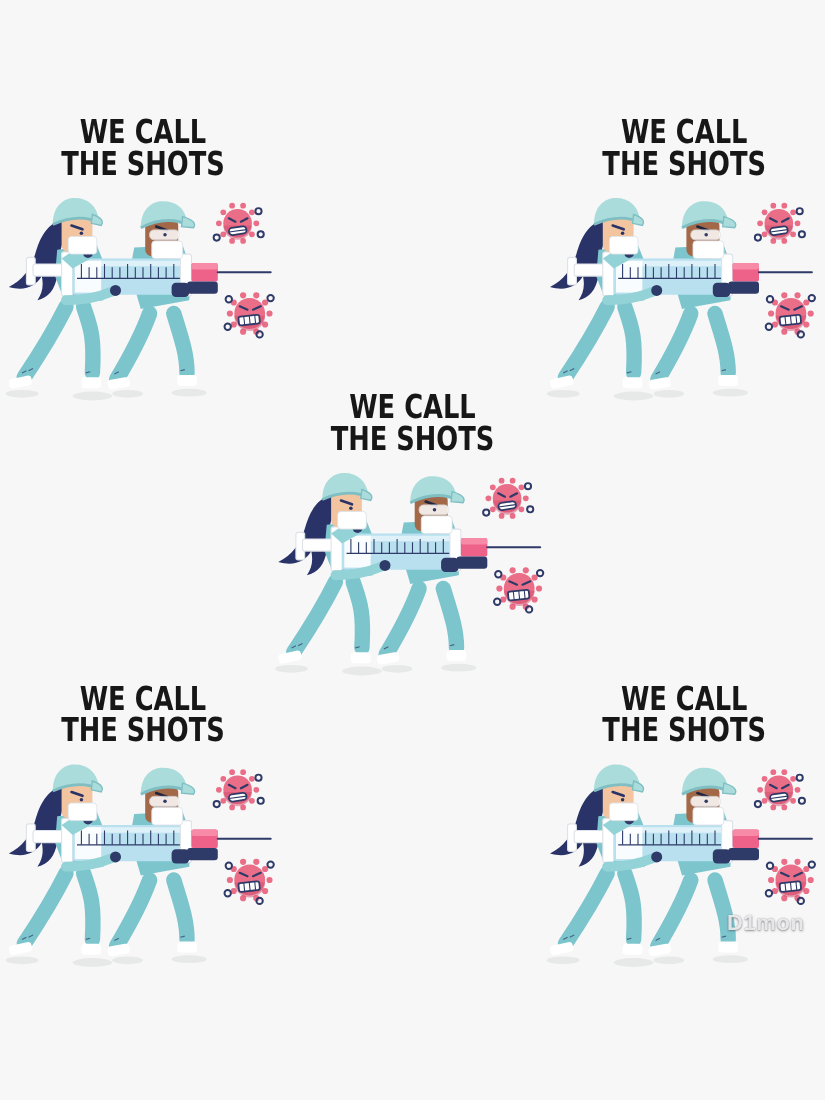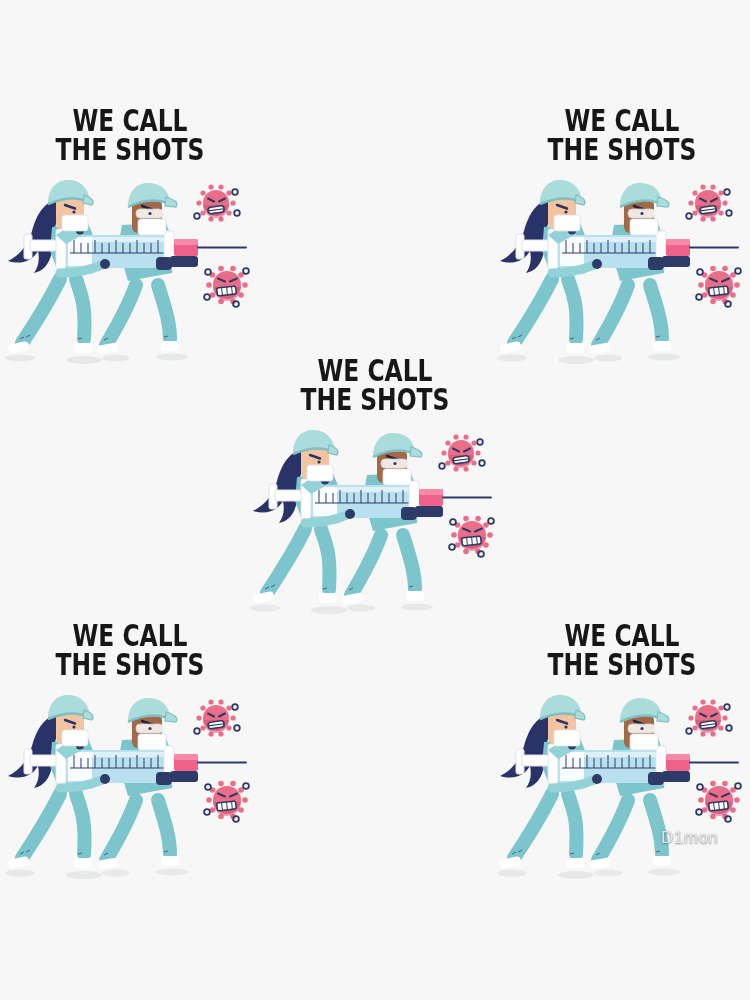--- a/index.html
+++ b/index.html
@@ -20,21 +20,21 @@
     font-size:30px;
     line-height:29px;
     color:var(--ink,#171717);
     transform:scaleX(0.78);
     letter-spacing:0px;
     white-space:nowrap;
   }
   .art{display:block;margin:9px auto 0 auto;}
   .watermark{
     position:absolute;left:661px;top:828px;
-    font-size:17px;font-weight:normal;letter-spacing:0.5px;
+    font-size:20px;font-weight:bold;letter-spacing:0.5px;
     color:rgba(255,255,255,0.82);
     text-shadow:0 1px 2px rgba(70,70,80,0.55), 0 0 1px rgba(70,70,80,0.5);
   }
 </style>
 </head>
 <body style="background: rgb(247, 247, 247);">
 
 <svg width="0" height="0" style="position:absolute" aria-hidden="true">
   <defs>
     <symbol id="shots-art" viewBox="0 0 260 200">

